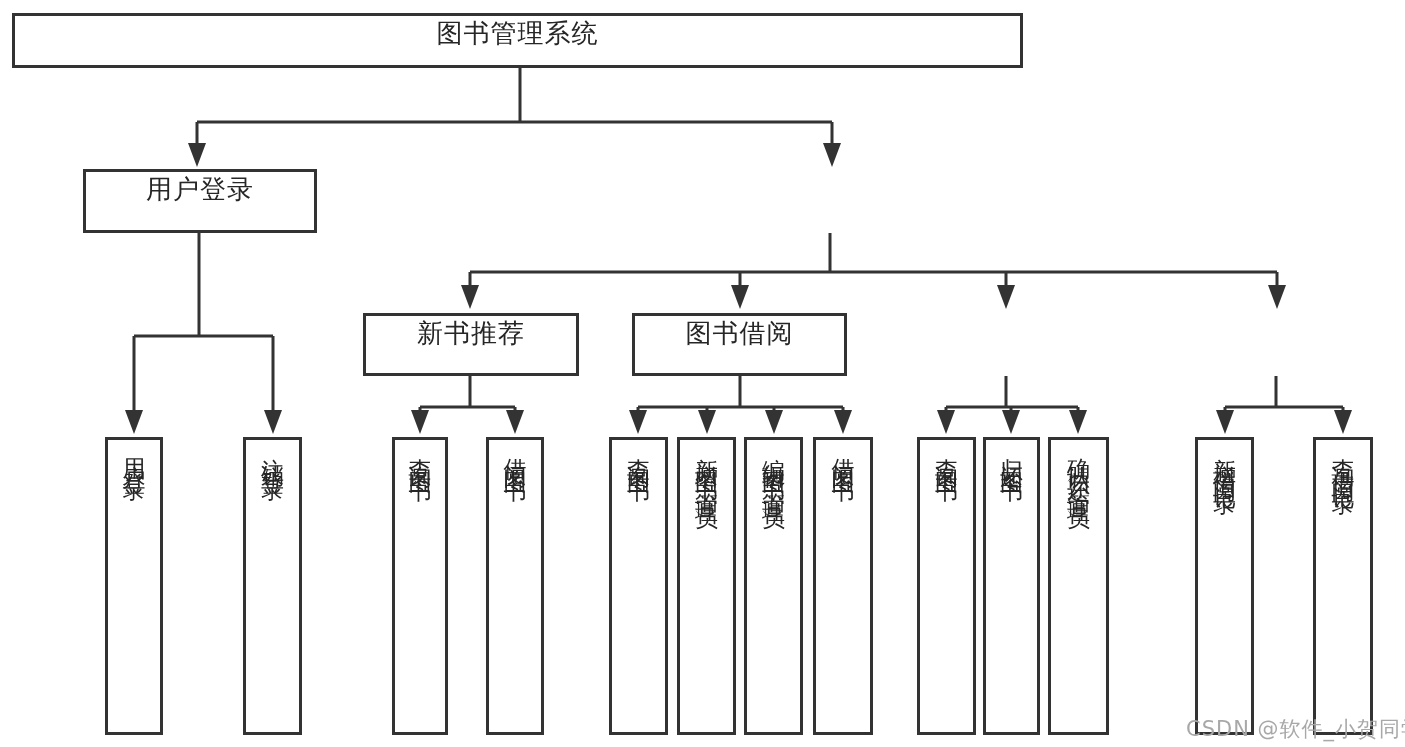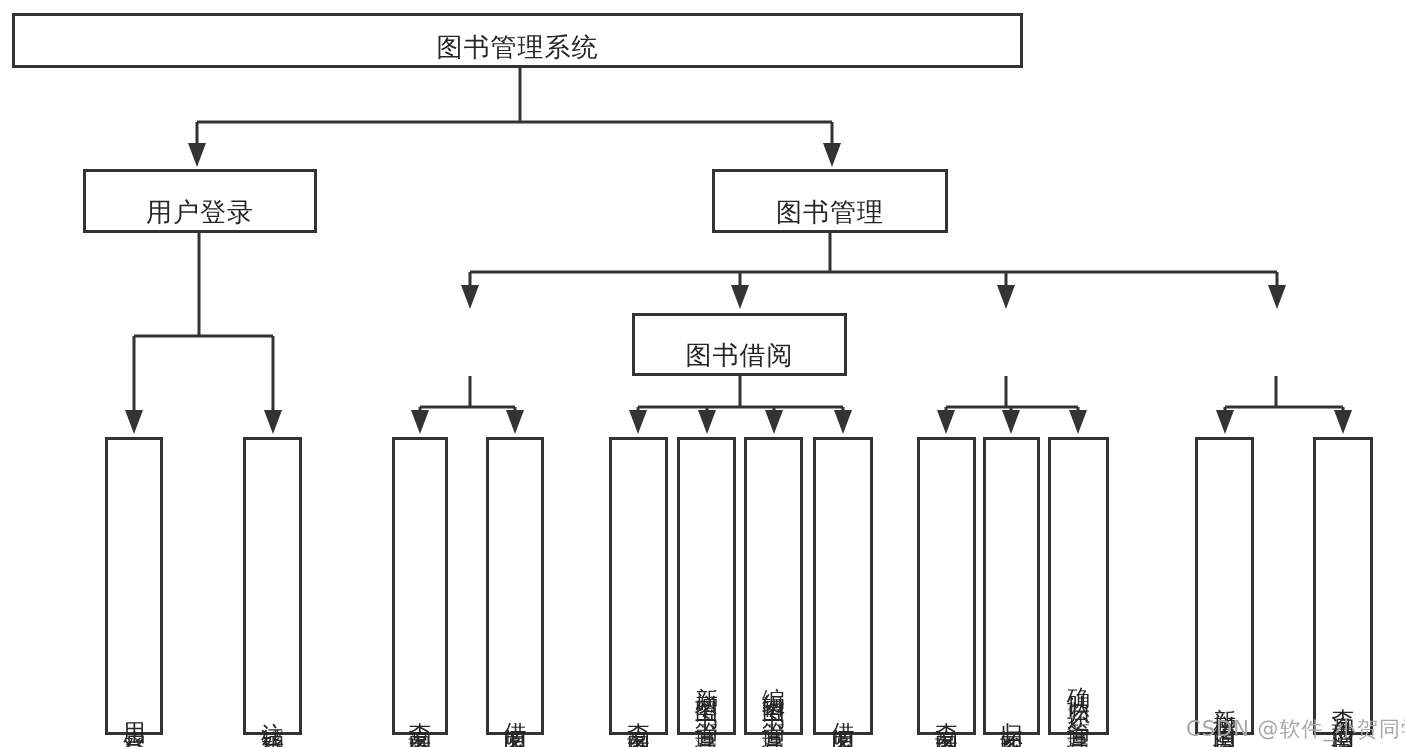--- a/index.html
+++ b/index.html
@@ -36,21 +36,21 @@
   #connectors polygon{
     fill:var(--line);
     stroke:none;
   }
   .box{
     position:absolute;
     box-sizing:border-box;
     border:3px solid var(--line);
     background:var(--box-background);
     display:flex;
-    align-items:flex-end;
+    align-items:flex-start;
     justify-content:center;
     z-index:2;
     color:var(--text);
   }
   .hbox span{
     font-size:26px;
     letter-spacing:1px;
     white-space:nowrap;
   }
   .vbox span{
@@ -120,24 +120,24 @@
     </g>
   </svg>
 
   <div class="box hbox" style="left:12px;top:13px;width:1011px;height:55px">
     <span>图书管理系统</span>
   </div>
 
   <div class="box hbox" style="left:83px;top:169px;width:234px;height:64px">
     <span>用户登录</span>
   </div>
-  <div class="box hbox" style="left:712px;top:169px;width:236px;height:64px">
-    <span>图书管理</span>
+
+  <div class="box hbox" style="left:363px;top:313px;width:216px;height:63px">
+    <span>新书推荐</span>
   </div>
-
   <div class="box hbox" style="left:632px;top:313px;width:215px;height:63px">
     <span>图书借阅</span>
   </div>
 
   <div class="box vbox" style="left:105px;top:437px;width:58px;height:298px">
     <span>用户登录</span>
   </div>
   <div class="box vbox" style="left:243px;top:437px;width:59px;height:298px">
     <span>注销登录</span>
   </div>

